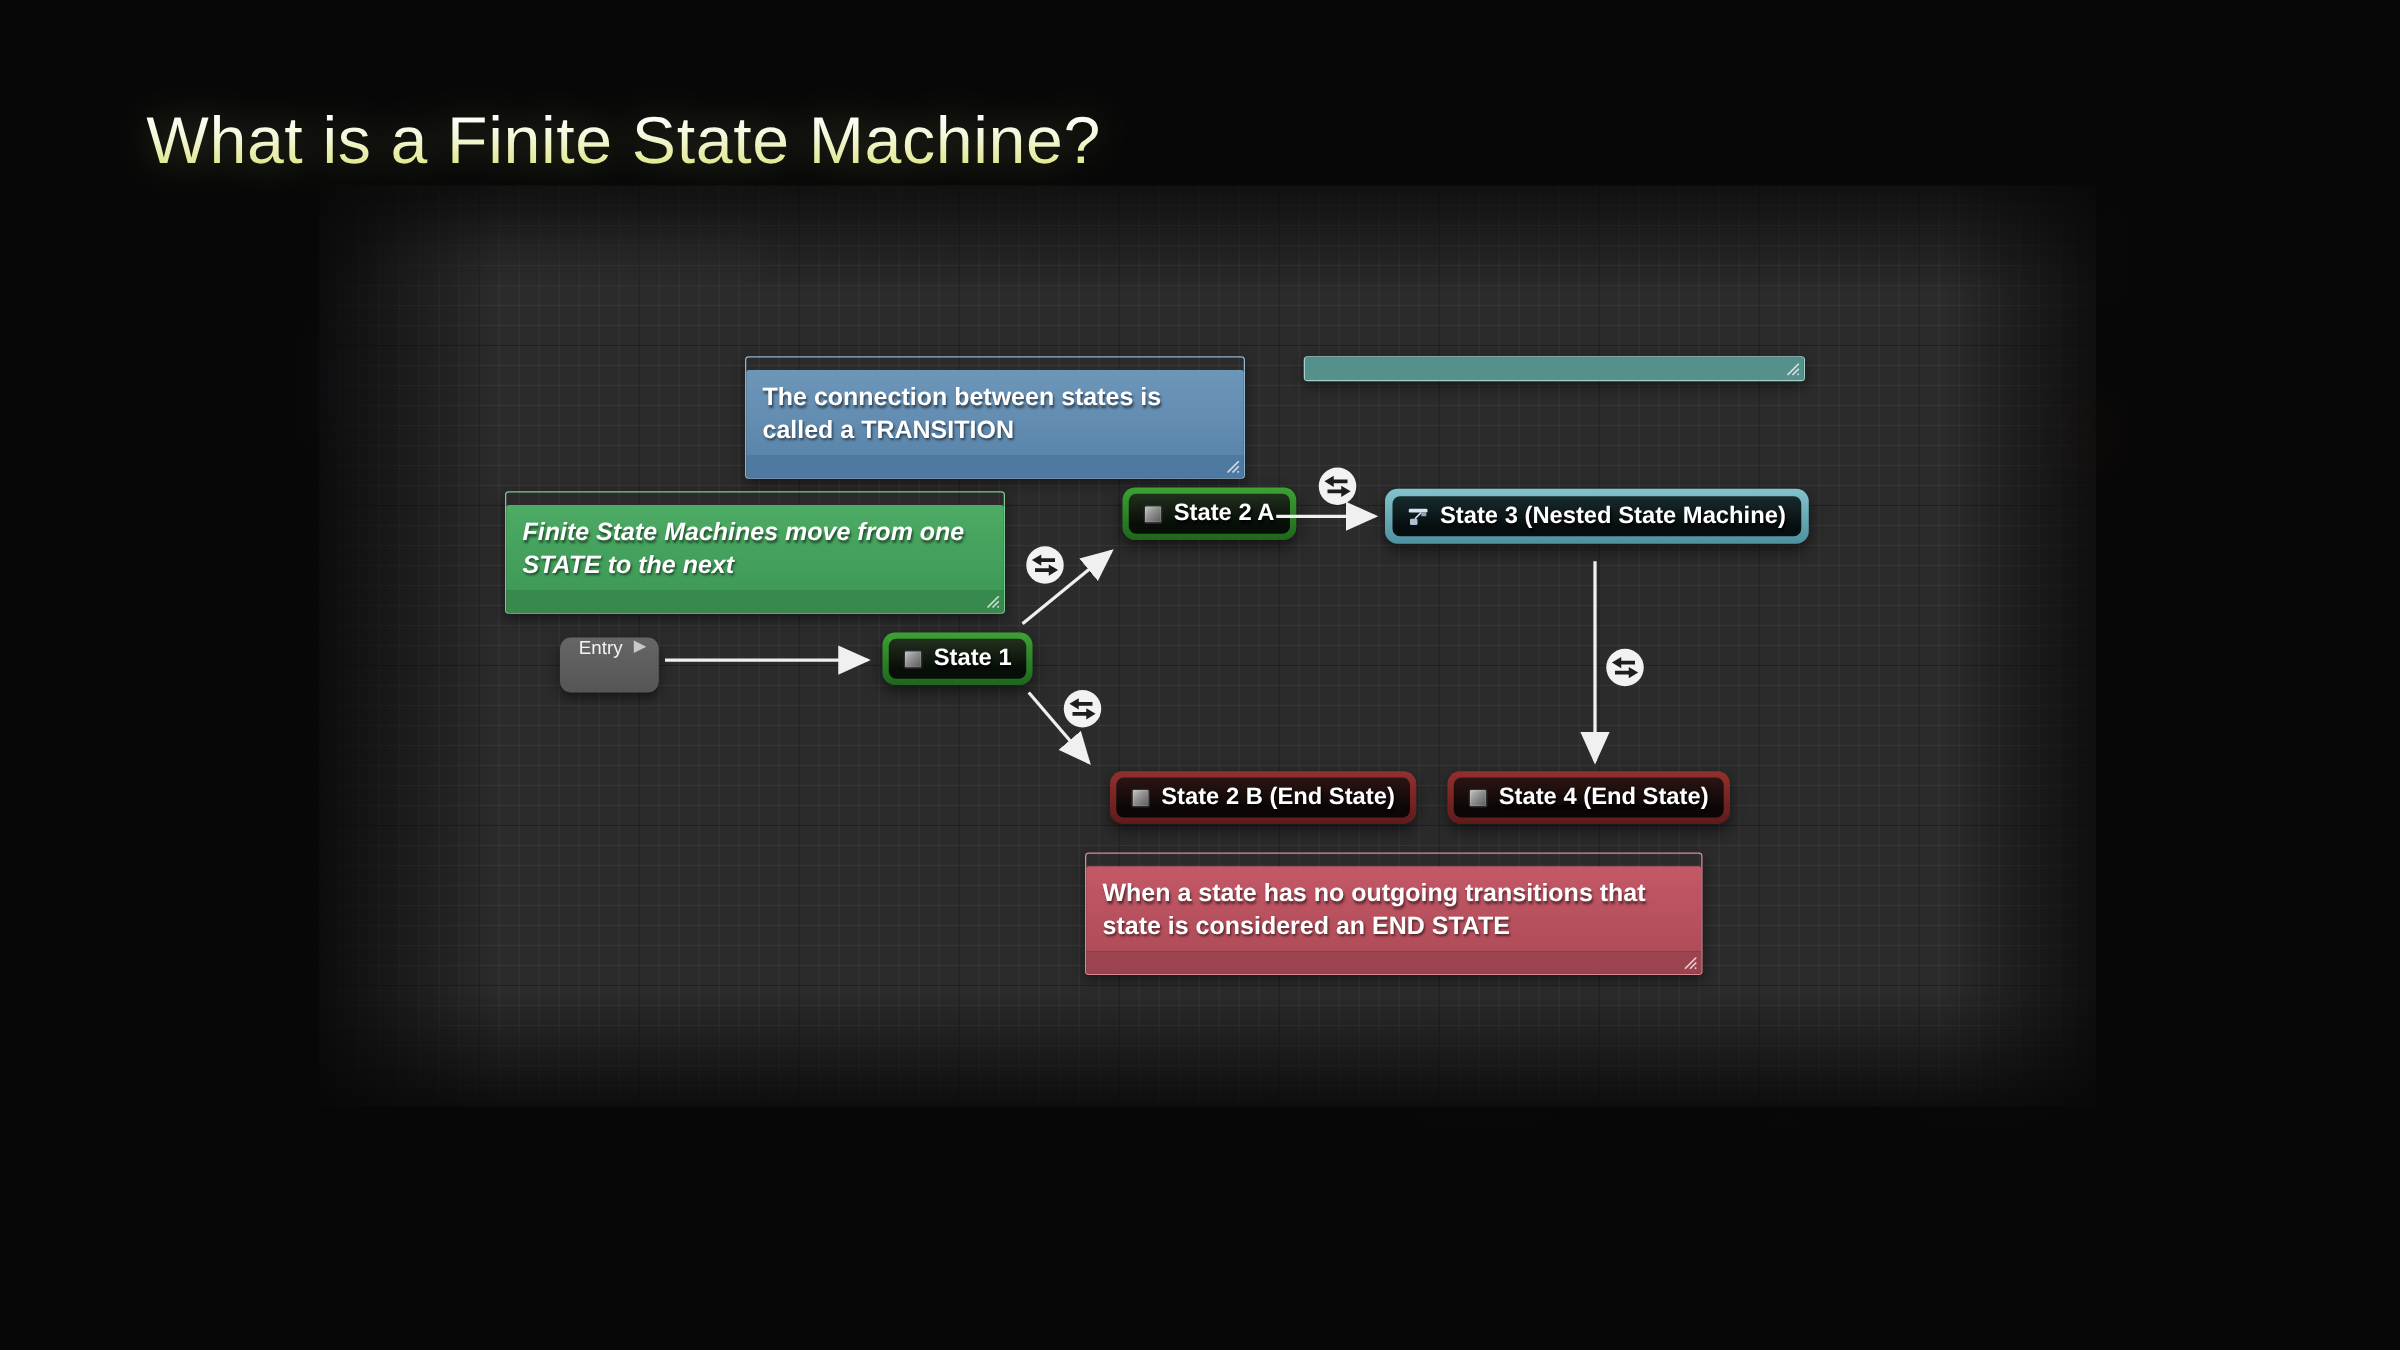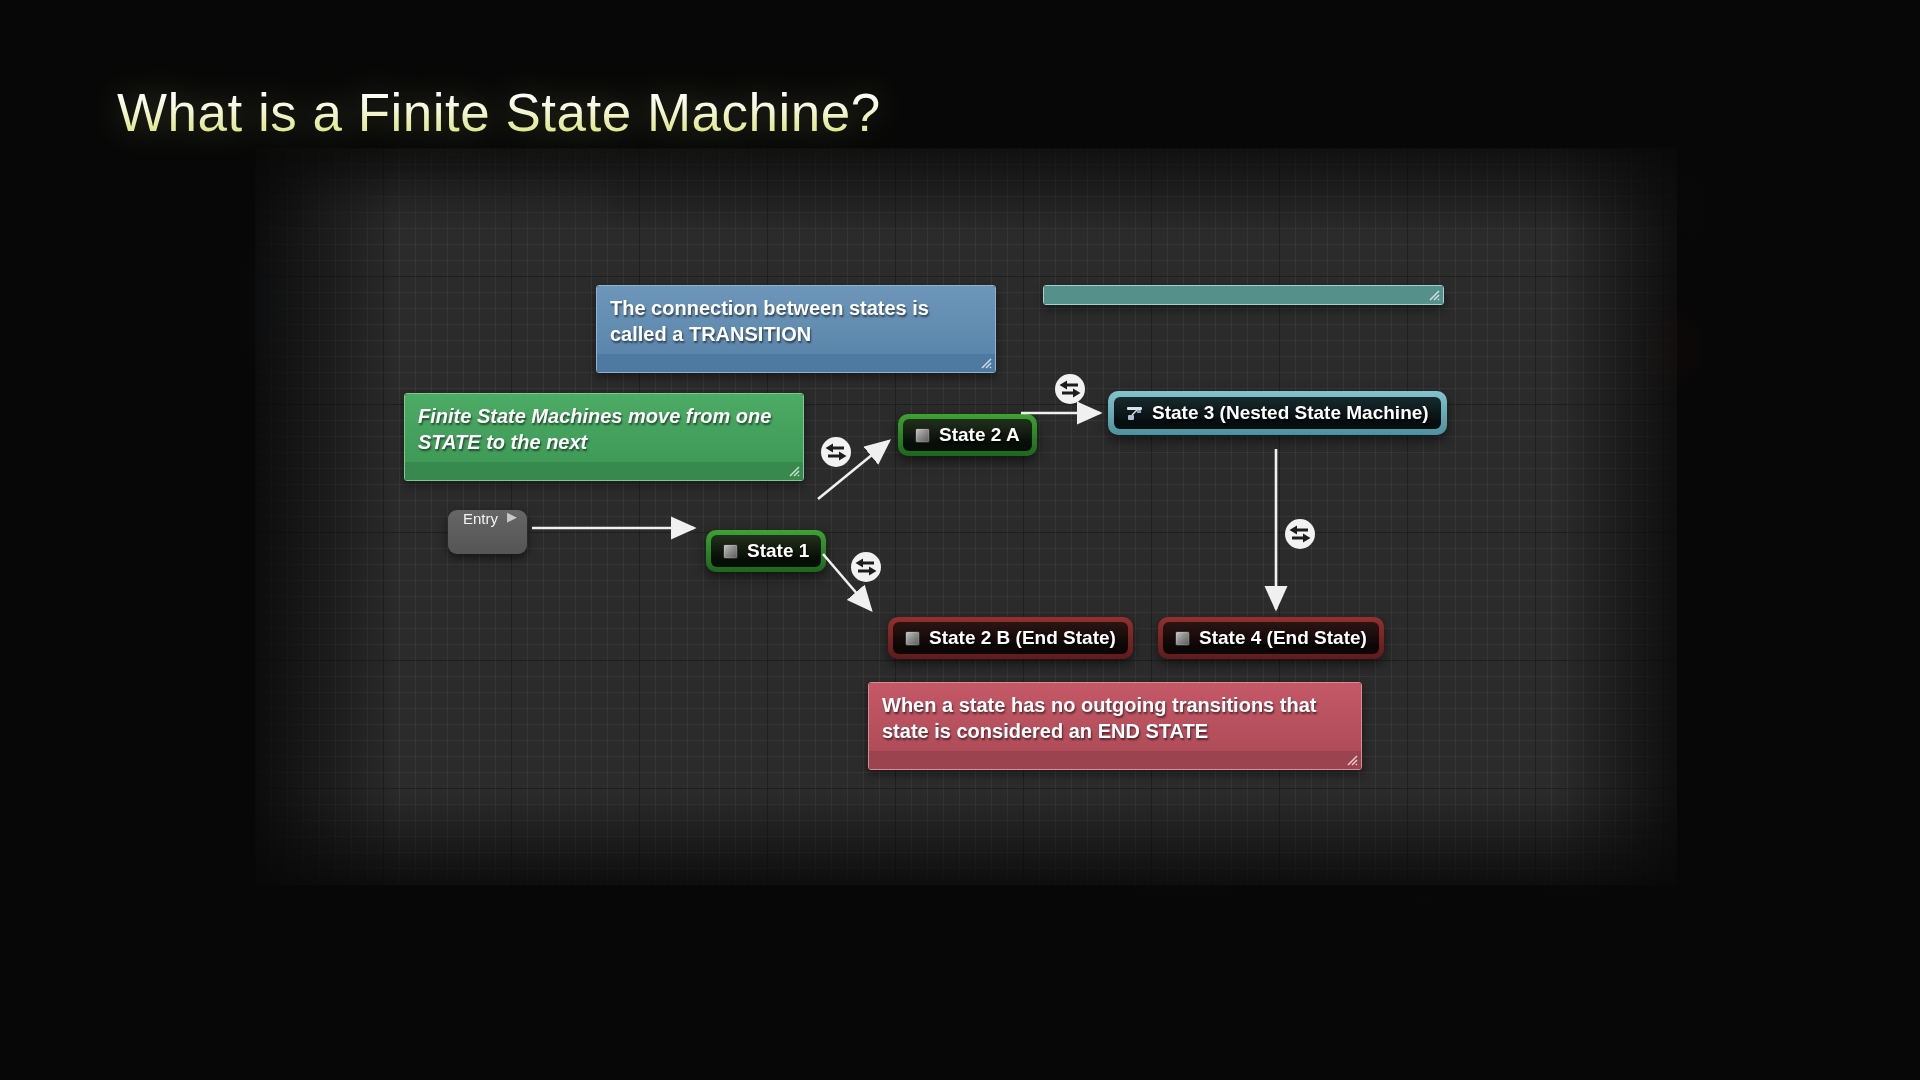--- a/index.html
+++ b/index.html
@@ -47,21 +47,21 @@
     .title{
       background:linear-gradient(#ffffff 15%,#f4f7d8 45%,#d9e271 95%);
       -webkit-background-clip:text;background-clip:text;
       -webkit-text-fill-color:transparent;color:#dde476;
     }
   }
   
   .comment{position:absolute;z-index:5;border-radius:3px;box-shadow:0 4px 10px rgba(0,0,0,0.45);}
   .comment-body{
     padding:9px 13px 7px;font-weight:bold;font-size:20px;line-height:26px;color:#fff;
-    text-shadow:1px 2px 2px rgba(0,0,0,0.55);border-radius:2px 2px 0 0;
+    text-shadow:1px 2px 2px rgba(0,0,0,0.55);border-radius:2px 2px 0 0;margin-top:10px;
   }
   .comment-strip{height:18px;position:relative;border-radius:0 0 2px 2px;}
   .resize-handle{position:absolute;right:3px;bottom:3px;}
   .c-blue{border:1px solid #8fb4d2;}
   .c-blue .comment-body{background:linear-gradient(#6d96b9,#5b86ab);}
   .c-blue .comment-strip{background:#4e7aa2;}
   .c-teal{border:1px solid #a3d2cc;}
   .c-teal .comment-body{background:linear-gradient(#74b3ad,#60a09a);}
   .c-teal .comment-strip{background:#55908b;}
   .c-green{border:1px solid #7fc896;}
@@ -70,21 +70,21 @@
   .c-red{border:1px solid #d98b96;}
   .c-red .comment-body{background:linear-gradient(#c45866,#b04c59);}
   .c-red .comment-strip{background:#9c4350;}
   
   .state{position:absolute;z-index:6;border-radius:10px;padding:5px;box-shadow:0 5px 12px rgba(0,0,0,0.55);}
   .state-inner{
     border-radius:6px;display:flex;align-items:center;gap:9px;padding:5px 12px;
     font-weight:bold;font-size:19px;color:#fff;text-shadow:1px 2px 2px rgba(0,0,0,0.85);
     white-space:nowrap;
   }
-  .s-green{background:linear-gradient(#3da233,#1d671c);margin-top:24px;}
+  .s-green{background:linear-gradient(#3da233,#1d671c);}
   .s-green .state-inner{background:linear-gradient(#22301d,#070d07 75%);}
   .s-red{background:linear-gradient(#93302e,#5e1b1a);margin-left:21px;}
   .s-red .state-inner{background:linear-gradient(#2a1513,#0d0606 75%);}
   .s-teal{background:linear-gradient(#83c3cd,#4d919e);padding:6px;}
   .s-teal .state-inner{background:linear-gradient(#182b2d,#070e10 75%);}
   .box-icon{
     width:13px;height:13px;border-radius:2px;flex:0 0 auto;
     background:linear-gradient(135deg,#c6c6c6 0%,#8f8f8f 45%,#5a5a5a 100%);
     border:1px solid #2c2c2c;box-shadow:inset 0 0 0 1px rgba(255,255,255,0.12);
   }

